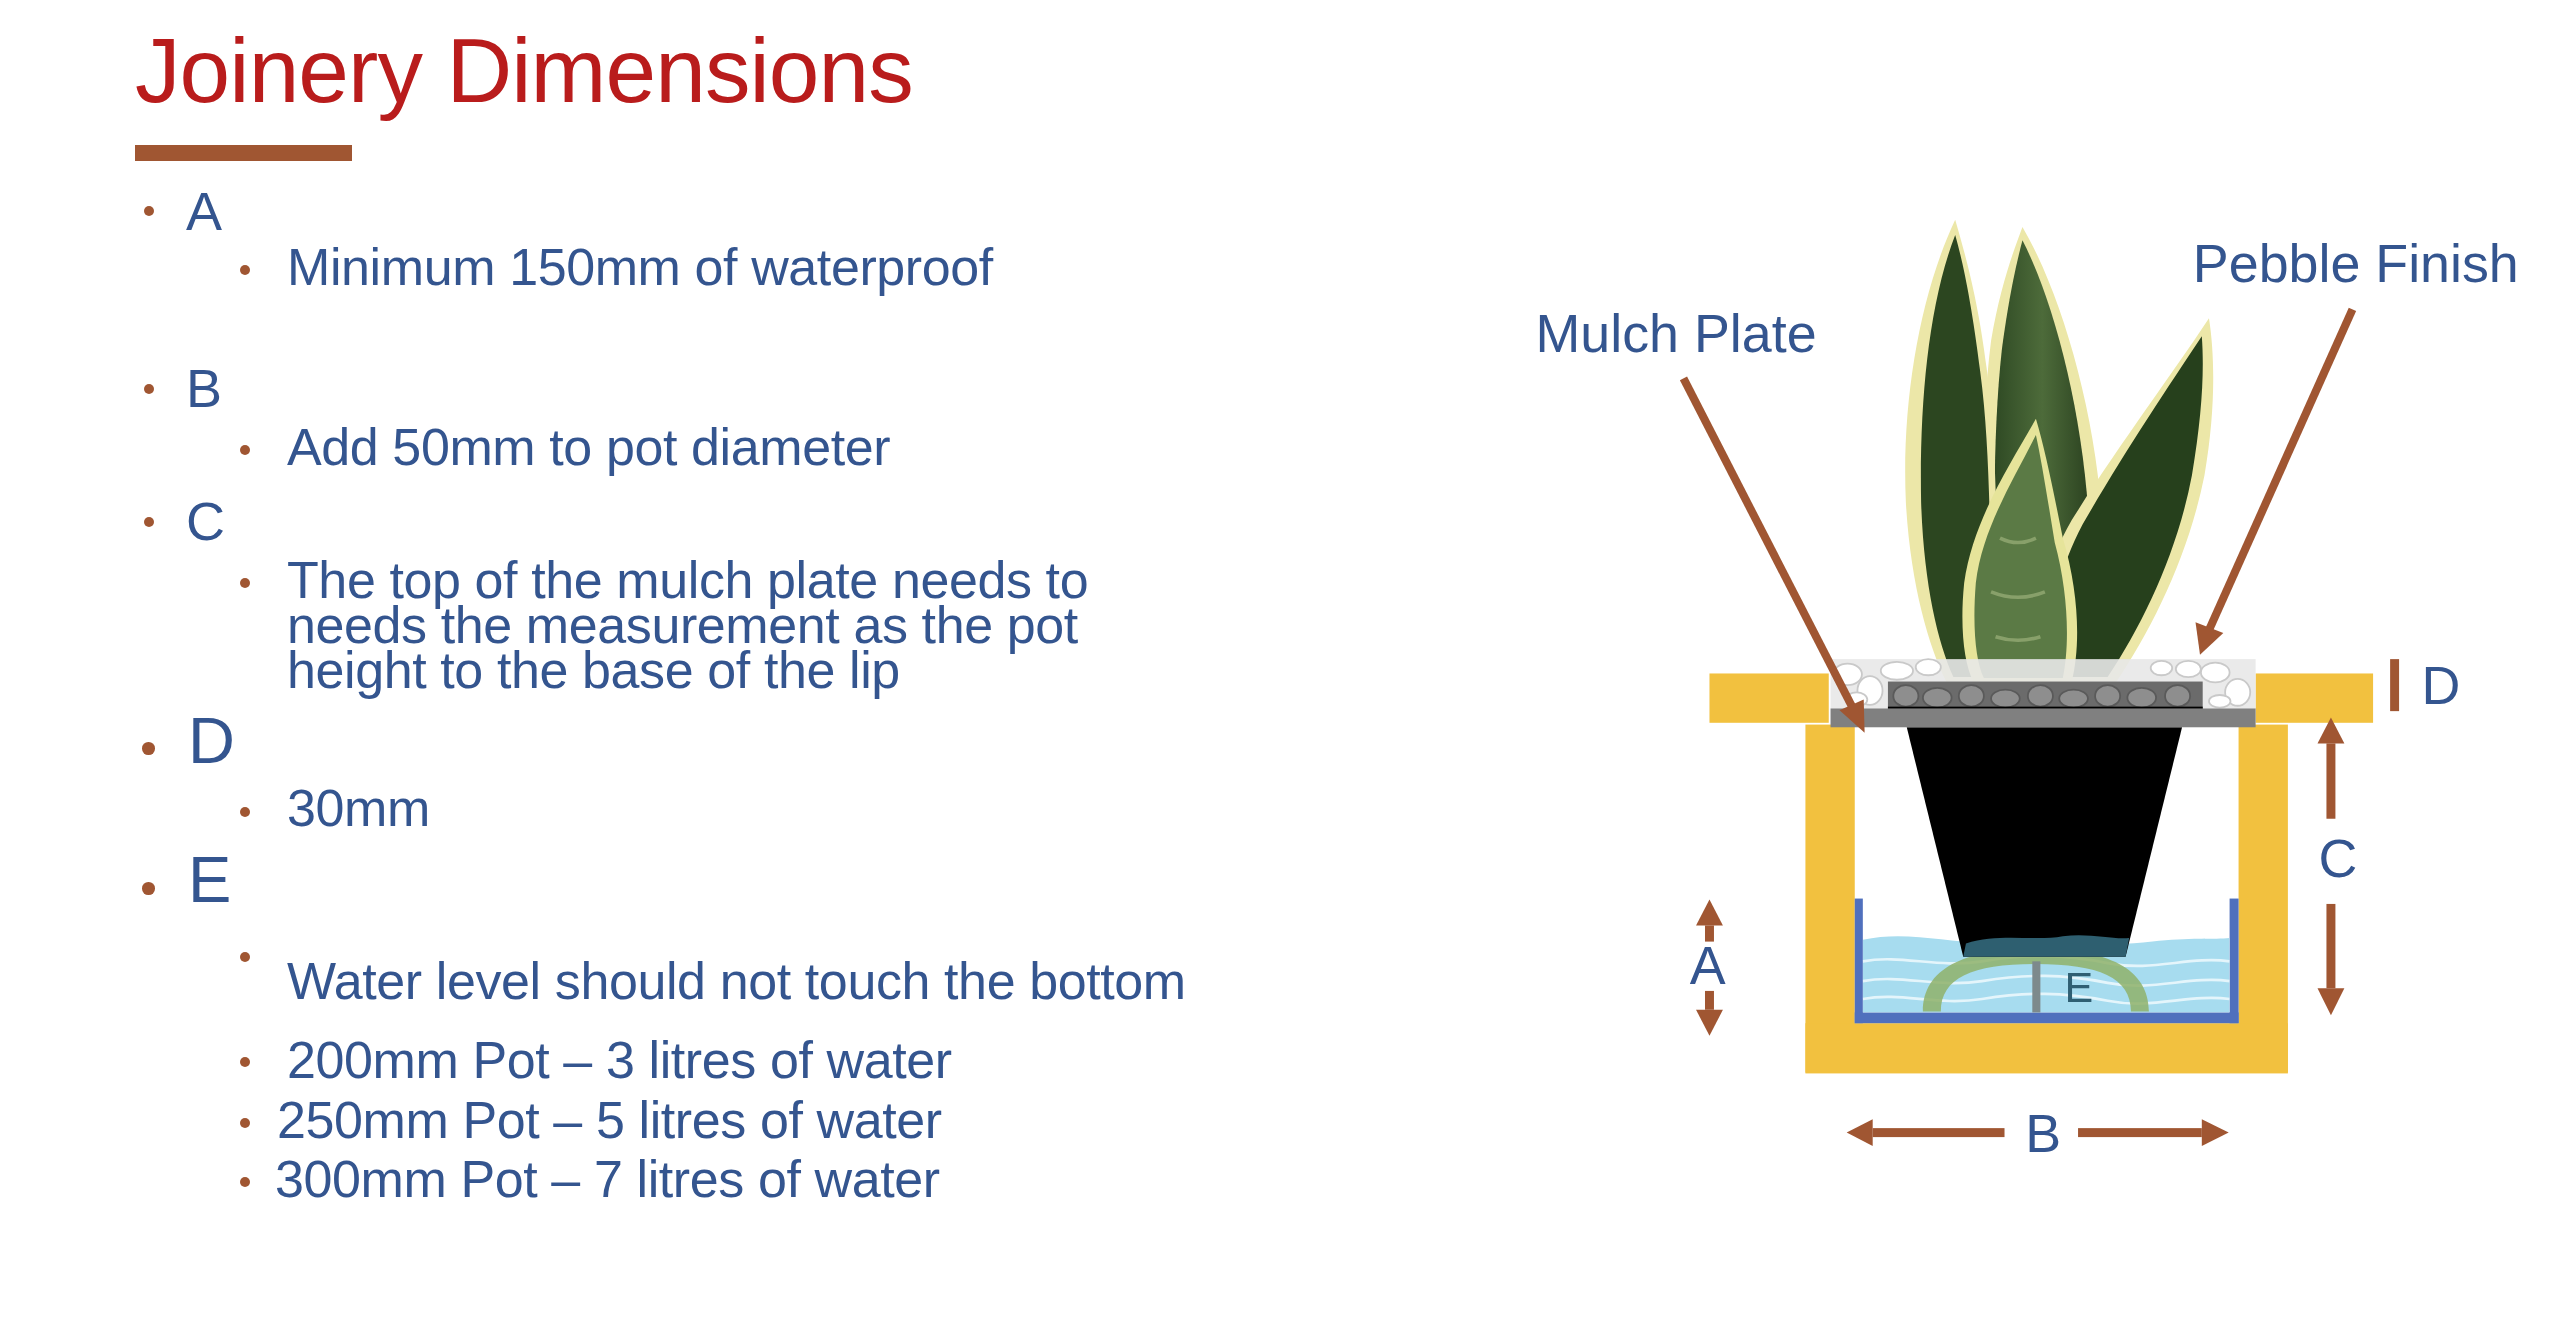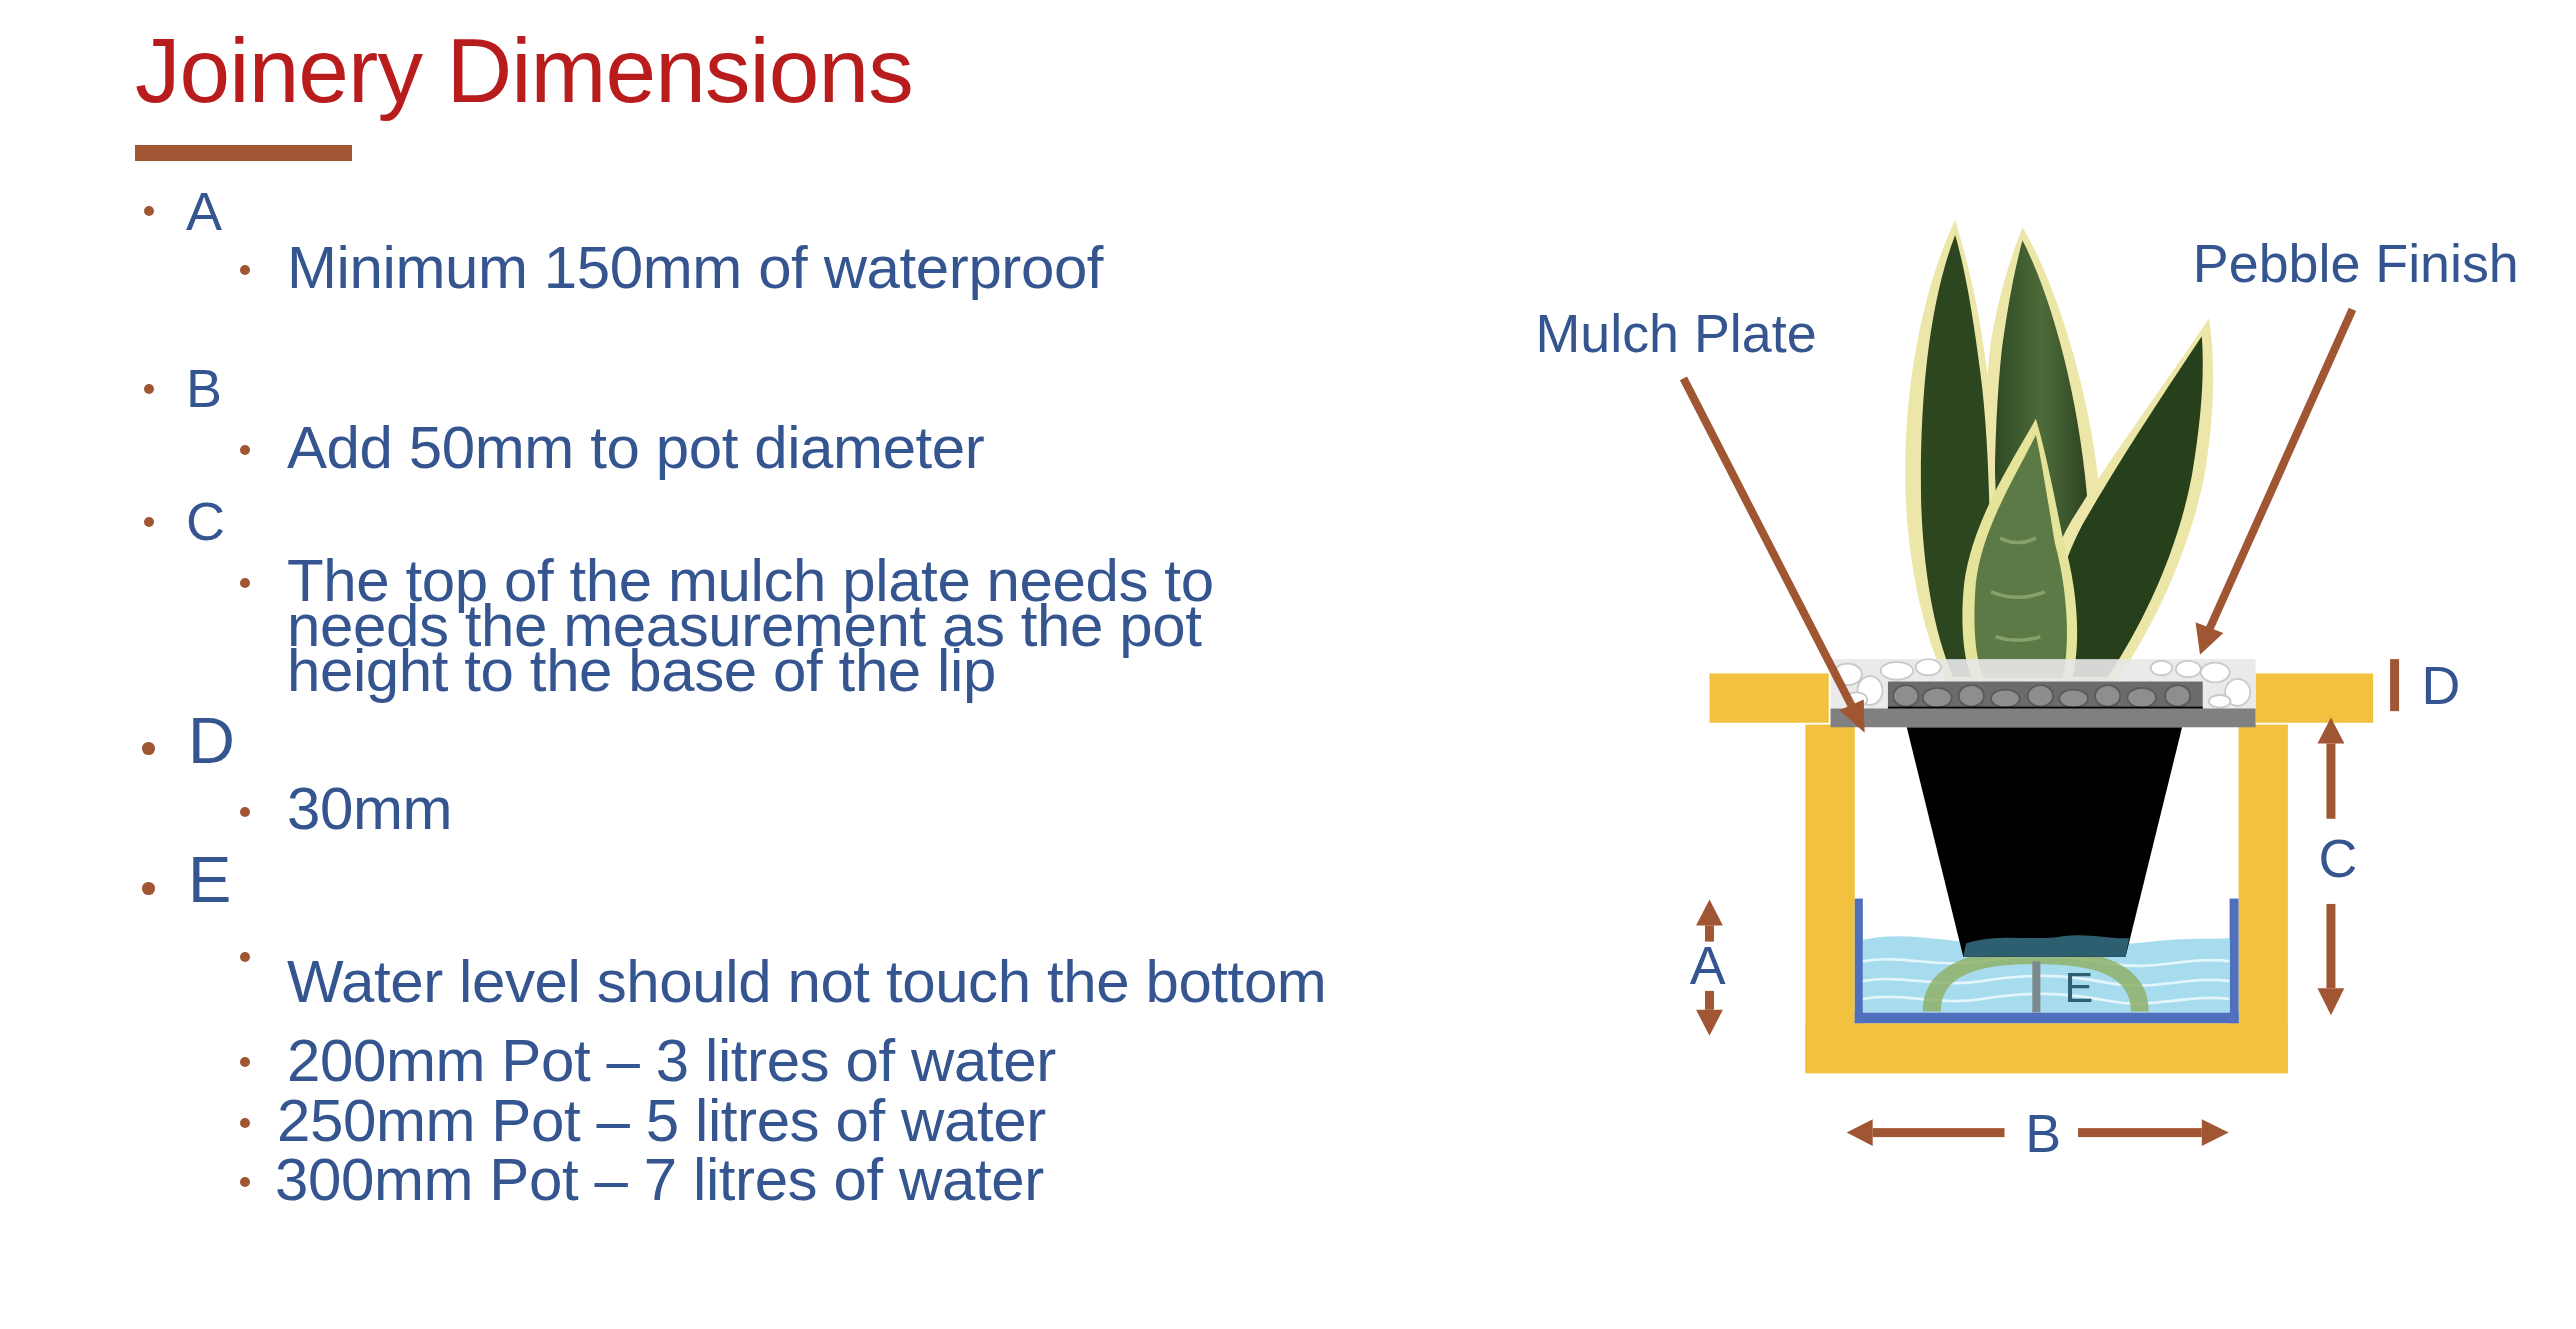--- a/index.html
+++ b/index.html
@@ -5,21 +5,21 @@
   html, body { margin: 0; padding: 0; background: #ffffff; }
   body { width: 2576px; height: 1329px; position: relative; overflow: hidden;
          font-family: "Liberation Sans", "DejaVu Sans", sans-serif; color: #34558f; }
   .title { position: absolute; left: 135px; top: 25px; font-size: 91px; line-height: 1;
            color: #b91c1c; letter-spacing: -0.9px; white-space: nowrap; }
   .title-bar { position: absolute; left: 135px; top: 145px; width: 217px; height: 16px; background: #a05632; }
   .row { position: absolute; white-space: nowrap; color: #34558f; }
   .dot { position: absolute; border-radius: 50%; background: #a05632; }
   .l1 { font-size: 54px; line-height: 54px; }
   .l1.big { font-size: 65px; line-height: 65px; }
-  .l2 { font-size: 60px; line-height: 45px; letter-spacing: -0.4px; }
+  .l2 { font-size: 52px; line-height: 45px; letter-spacing: -0.4px; }
   .l2 .line { display: block; }
   svg.diagram { position: absolute; left: 0; top: 0; }
   svg text { font-family: "Liberation Sans", "DejaVu Sans", sans-serif; fill: #34558f; }
 </style>
 </head>
 <body>
 
 <div class="title">Joinery Dimensions</div>
 <div class="title-bar"></div>
 

